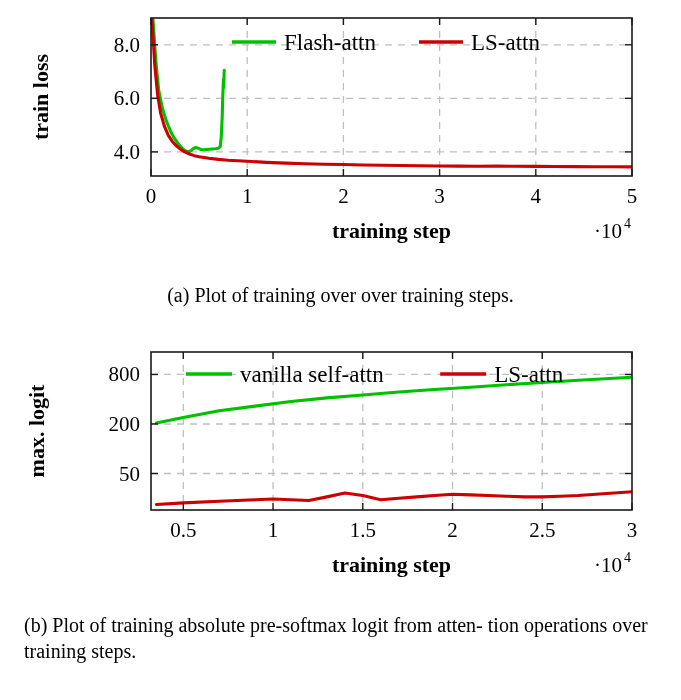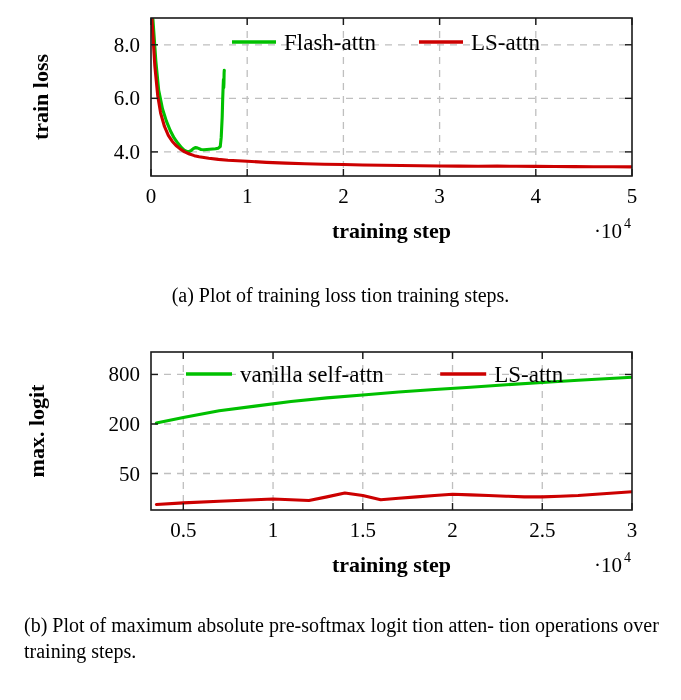--- a/index.html
+++ b/index.html
@@ -155,21 +155,21 @@
             <line x1="232" y1="42" x2="276" y2="42" class="legend-swatch" stroke="#00c000"></line>
             <text x="284" y="50" class="legend-label">Flash-attn</text>
             <line x1="419" y1="42" x2="463" y2="42" class="legend-swatch" stroke="#cc0000"></line>
             <text x="471" y="50" class="legend-label">LS-attn</text>
           </g>
         </g>
     </svg>
   </div>
 
   <div id="caption-a" class="caption">
-    <span>(a) Plot of training loss tion training steps.</span>
+    <span>(a) Plot of training over over training steps.</span>
   </div>
 
   <div id="plot-b" class="plot-wrap">
     <svg width="681" height="275" viewBox="0 0 681 275">
       <g>
           <line x1="151" y1="143.50295688517275" x2="632" y2="143.50295688517275" class="gridline"></line>
           <line x1="151" y1="93.9795552450737" x2="632" y2="93.9795552450737" class="gridline"></line>
           <line x1="151" y1="44.456153604974645" x2="632" y2="44.456153604974645" class="gridline"></line>
           <line x1="183.30597014925374" y1="22" x2="183.30597014925374" y2="180" class="gridline"></line>
           <line x1="273.04477611940297" y1="22" x2="273.04477611940297" y2="180" class="gridline"></line>
@@ -223,17 +223,17 @@
             <line x1="186" y1="44" x2="232" y2="44" class="legend-swatch" stroke="#00c000"></line>
             <text x="240" y="52" class="legend-label">vanilla self-attn</text>
             <line x1="440.2" y1="44" x2="486.2" y2="44" class="legend-swatch" stroke="#cc0000"></line>
             <text x="494.2" y="52" class="legend-label">LS-attn</text>
           </g>
         </g>
     </svg>
   </div>
 
   <div id="caption-b" class="caption caption-left">
-    <span>(b) Plot of maximum absolute pre-softmax logit tion atten-</span>
+    <span>(b) Plot of training absolute pre-softmax logit from atten-</span>
     <span>tion operations over training steps.</span>
   </div>
 
 </div>
 
 </body></html>

